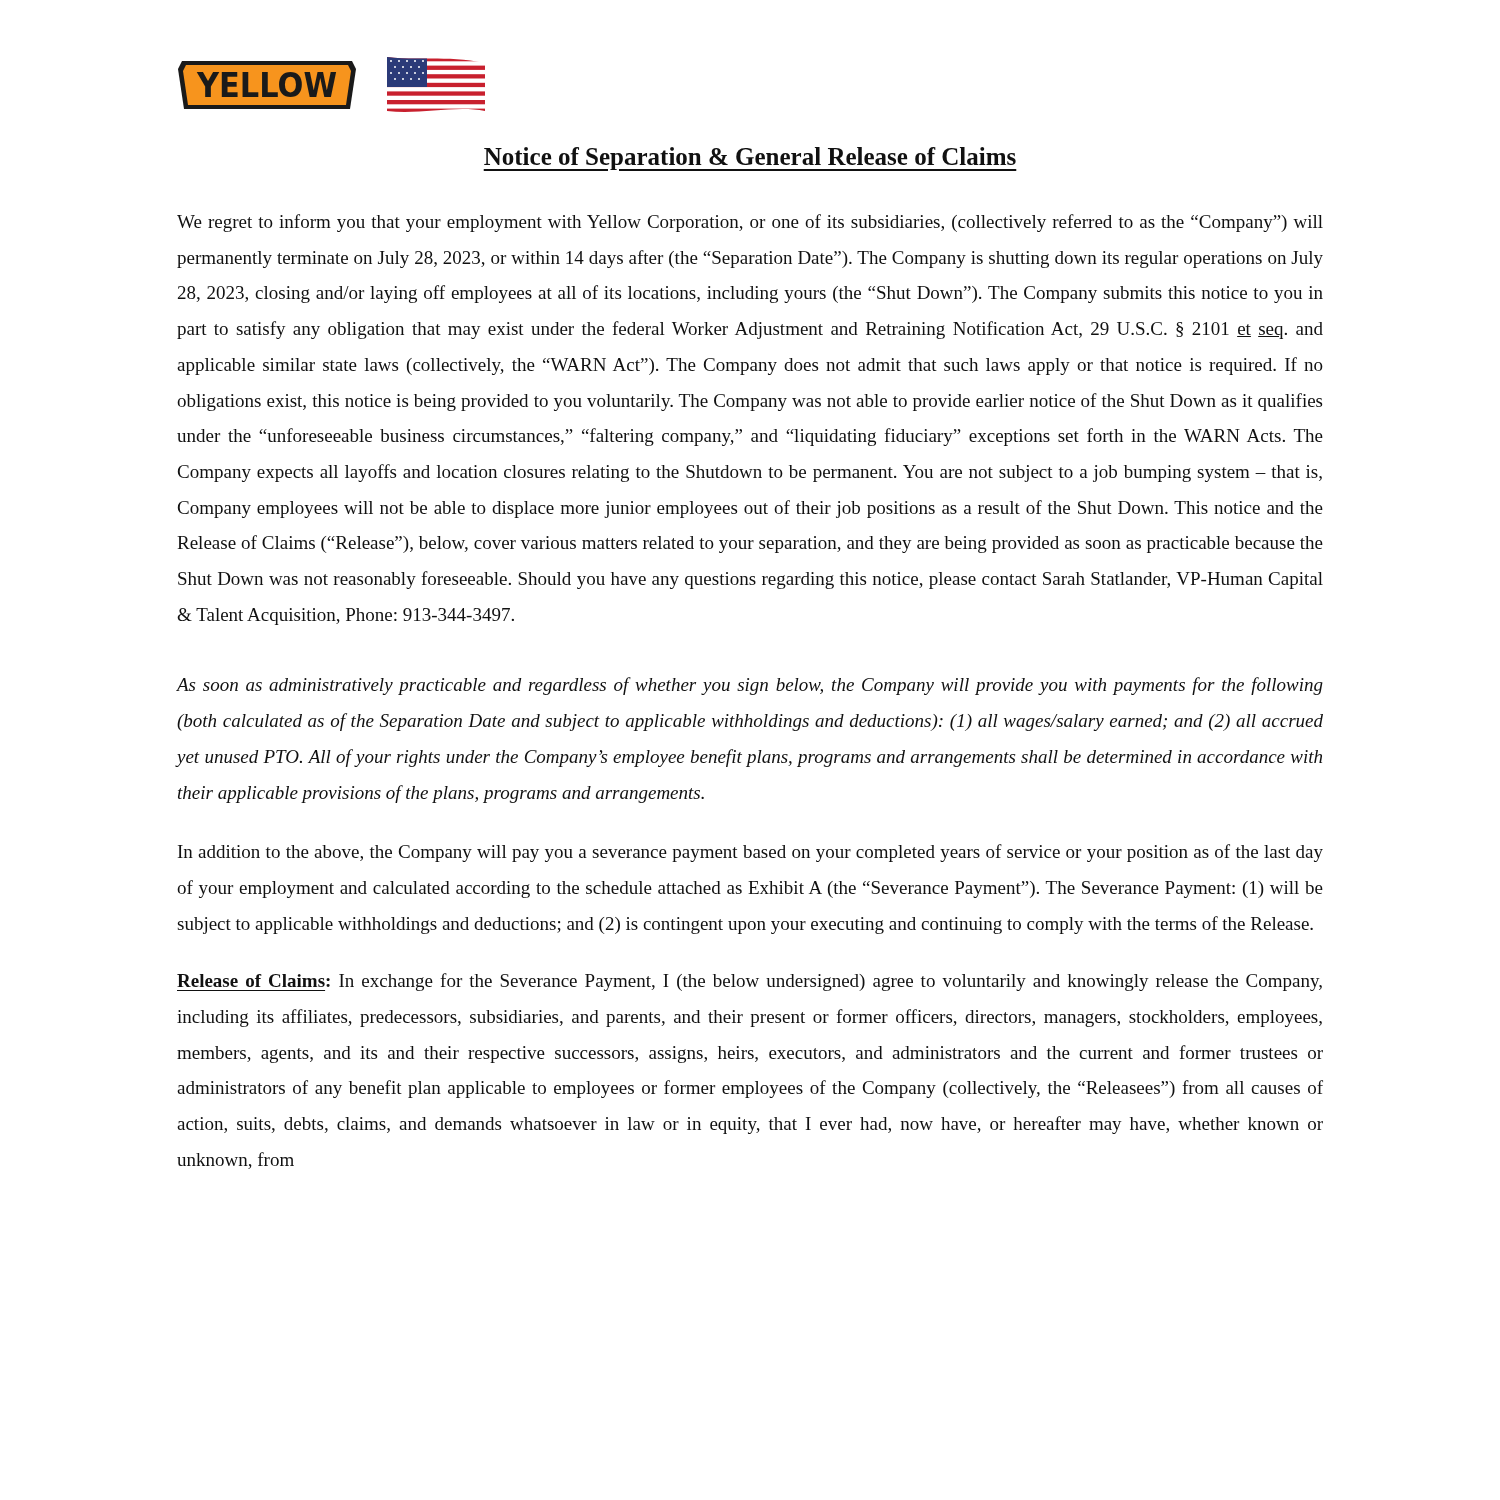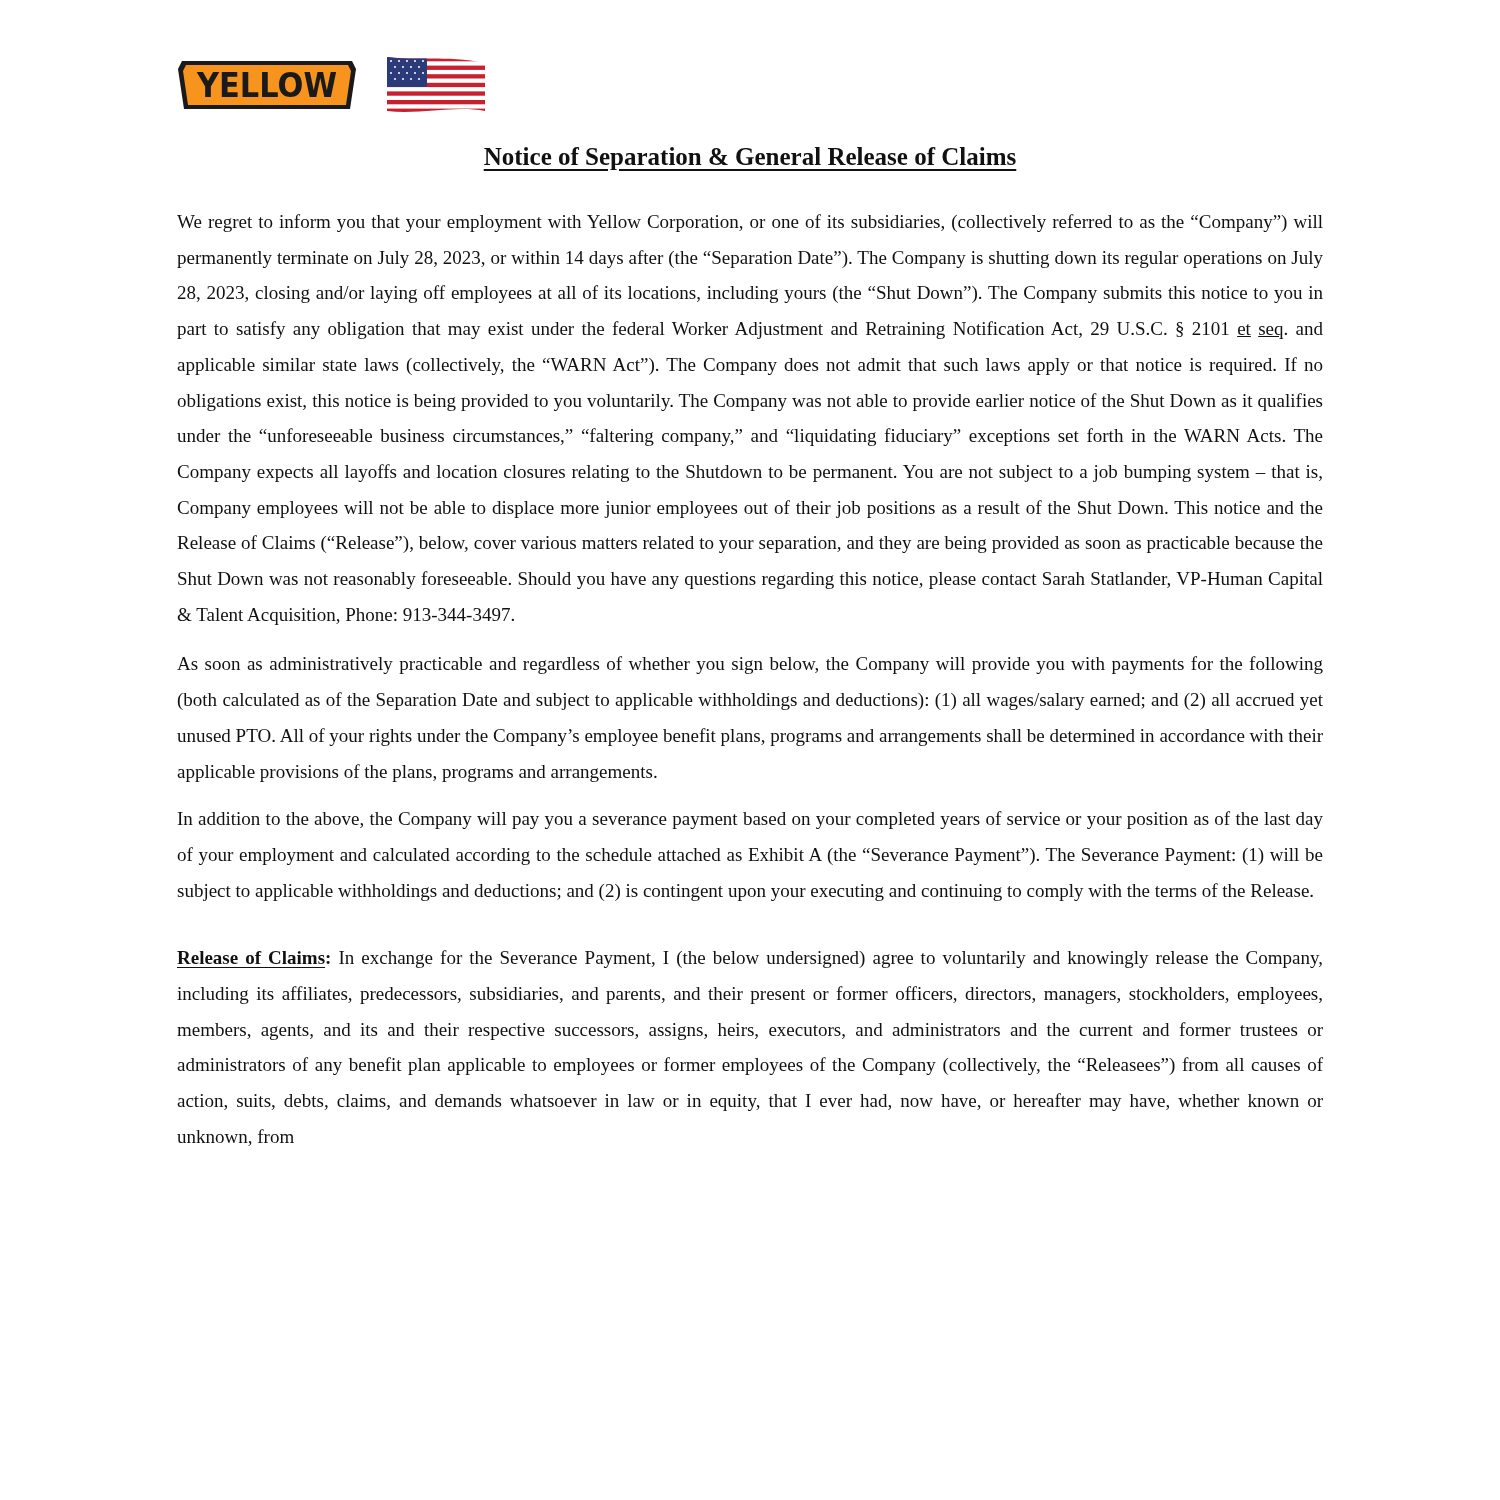--- a/index.html
+++ b/index.html
@@ -3,23 +3,23 @@
 <meta charset="utf-8">
 <style>
   html, body { margin: 0; padding: 0; background: #ffffff; }
   body { width: 1500px; height: 1500px; overflow: hidden; position: relative; font-family: "Liberation Serif", "DejaVu Serif", serif; color: #111; }
   .logo { position: absolute; left: 176px; top: 55px; width: 182px; height: 60px; }
   .flag { position: absolute; left: 385px; top: 55px; width: 102px; height: 62px; }
   .title { position: absolute; left: 0; width: 1500px; top: 143px; text-align: center; font-weight: bold; font-size: 25px; text-decoration: underline; text-underline-offset: 4px; }
   .body { position: absolute; left: 177px; width: 1146px; top: 204px; font-size: 19px; line-height: 35.7px; }
   .para { margin: 0; text-align: justify; text-align-last: left; }
   .p1 { }
-  .p2 { margin-top: 14px; }
-  .p3 { margin-top: 12px; }
-  .p4 { margin-top: 32px; }
+  .p2 { margin-top: 35px; font-style: italic; }
+  .p3 { margin-top: 24px; }
+  .p4 { margin-top: 22px; }
   .u { text-decoration: underline; }
   .lead { font-weight: bold; }
   .lead .u { text-underline-offset: 3px; }
 </style>
 </head>
 <body>
 
 <div class="logo">
   <svg width="182" height="60" viewBox="0 0 182 60">
     <path d="M6,6 L176,6 L180,14 L174,54 L8,54 L2,14 Z" fill="#1a1a1a"></path>

